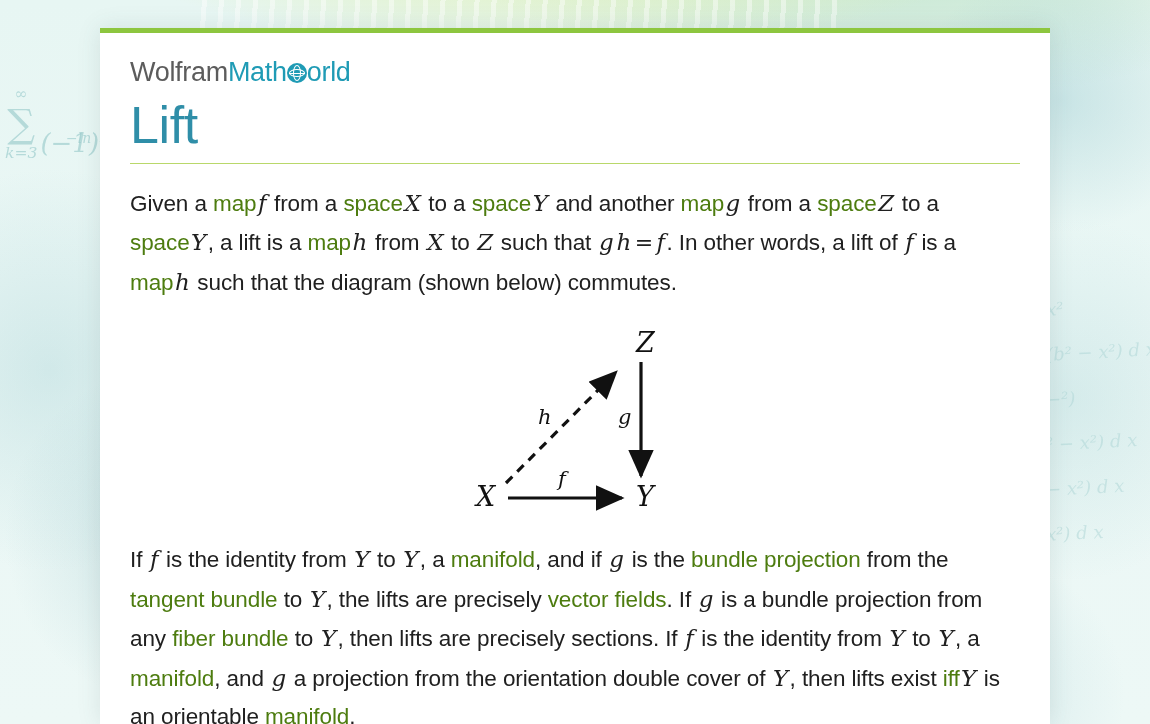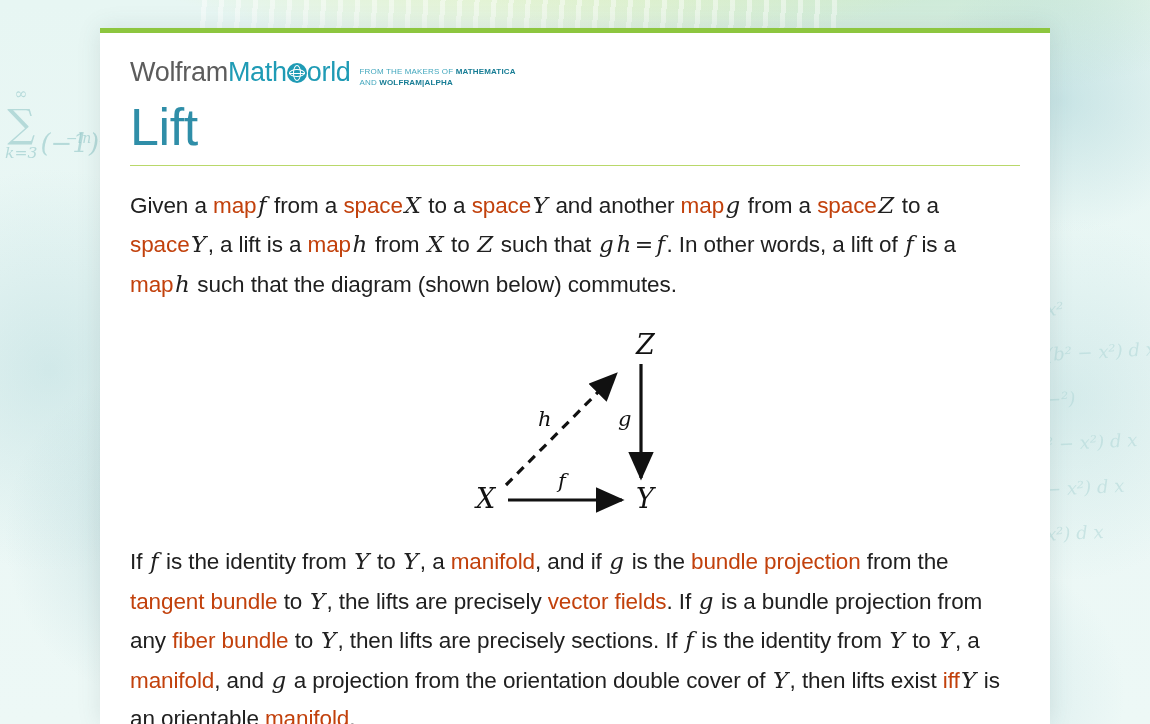--- a/index.html
+++ b/index.html
@@ -180,21 +180,21 @@
 
   
   .prose {
     color: #202020;
     font-size: 22.5px;
     line-height: 38.5px;
     letter-spacing: -.1px;
   }
   .prose p { margin: 0; }
   a.ml {
-    color: #c2410c;
+    color: #4d7c0f;
     text-decoration: none;
     cursor: pointer;
   }
   var, .mvar {
     font-family: "DejaVu Serif", serif;
     font-style: italic;
     font-size: 23px;
     padding: 0 1.5px;
   }
   .mop {
@@ -251,24 +251,20 @@
   </div>
 </div>
 
 <div class="card">
   <div class="card-inner">
 
     <div class="masthead">
       <a class="logo-word">
         <span class="logo-wolfram">Wolfram</span><span class="logo-mathworld">Math</span><span class="globe"><i></i></span><span class="logo-mathworld">orld</span>
       </a>
-      <div class="tagline">
-        <div><span>From the makers of </span><b>Mathematica</b></div>
-        <div><span>and </span><b>Wolfram|Alpha</b></div>
-      </div>
     </div>
 
     <h1 class="page-title">Lift</h1>
     <hr class="title-rule">
 
     <div class="prose">
       <p><span>Given a </span><a class="ml">map</a><var>f</var><span> from a </span><a class="ml">space</a><var>X</var><span> to a </span><a class="ml">space</a><var>Y</var><span> and another </span><a class="ml">map</a><var>g</var><span> from a </span><a class="ml">space</a><var>Z</var><span> to a </span><a class="ml">space</a><var>Y</var><span>, a lift is a </span><a class="ml">map</a><var>h</var><span> from </span><var>X</var><span> to </span><var>Z</var><span> such that </span><var>g</var><var>h</var><span class="mop">=</span><var>f</var><span>. In other words, a lift of </span><var>f</var><span> is a </span><a class="ml">map</a><var>h</var><span> such that the diagram (shown below) commutes.</span></p>
     </div>
 
     <div class="diagram-wrap">

